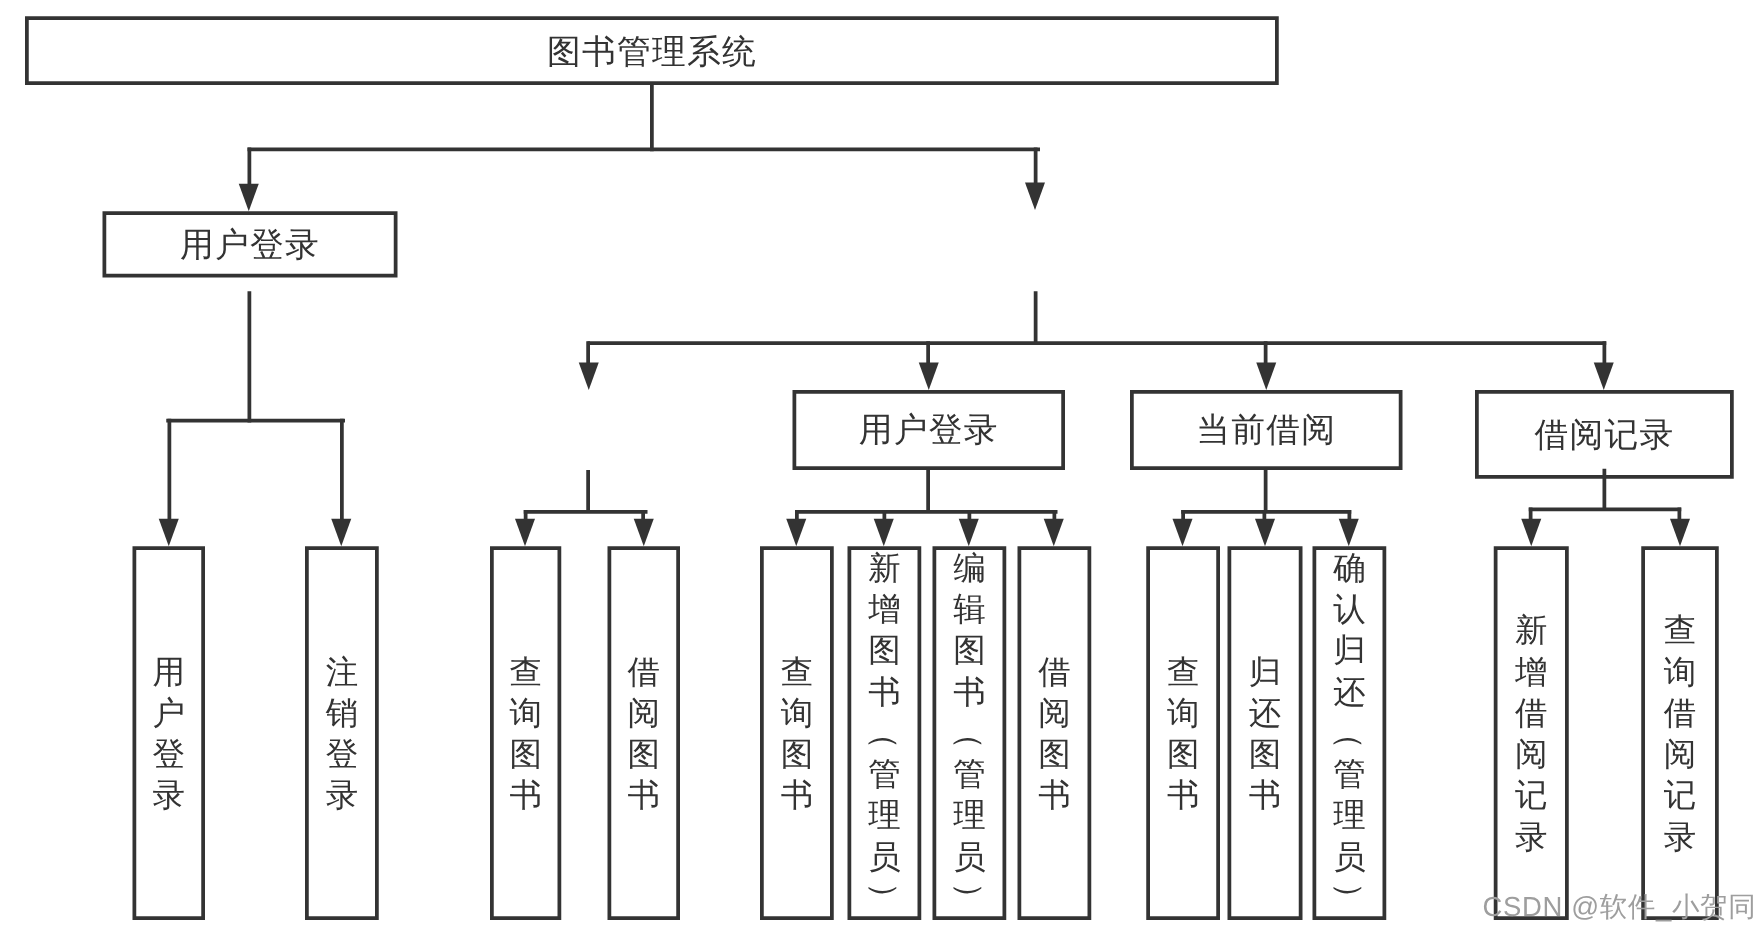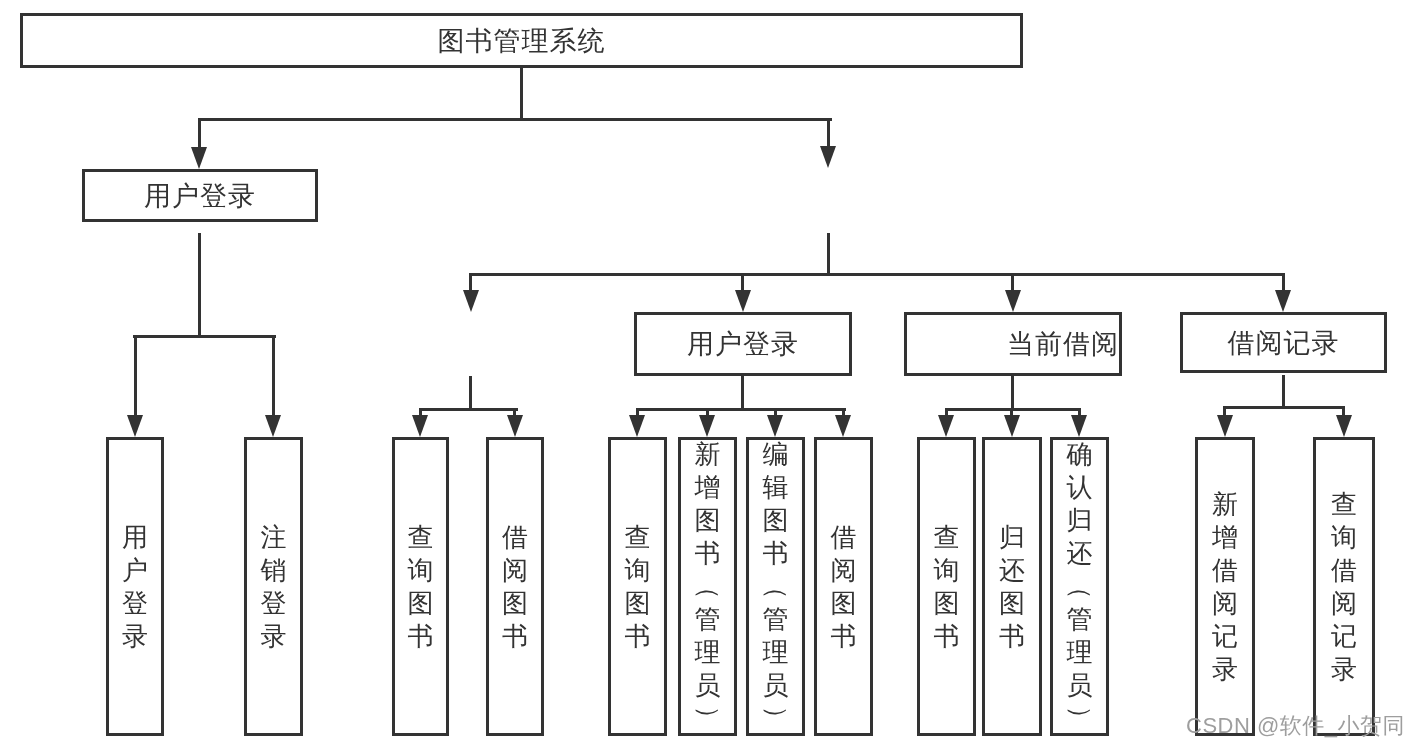--- a/index.html
+++ b/index.html
@@ -46,25 +46,25 @@
   <div class="box" style="left:82px;top:169px;width:236px;height:53px;">
     <span class="hlabel">用户登录</span>
   </div>
 
 
 
   <div class="box" style="left:634px;top:312px;width:218px;height:64px;">
     <span class="hlabel">用户登录</span>
   </div>
 
-  <div class="box" style="left:904px;top:312px;width:218px;height:64px;justify-content:flex-end;">
+  <div class="box" style="left:904px;top:312px;width:218px;height:64px;">
     <span class="hlabel">当前借阅</span>
   </div>
 
-  <div class="box" style="left:1180px;top:312px;width:207px;height:61px;">
+  <div class="box" style="left:1180px;top:312px;width:207px;height:71px;">
     <span class="hlabel">借阅记录</span>
   </div>
 
   <div class="leaf" style="left:106px;width:58px;">
     <div class="vlabel">
         <span>用</span>
         <span>户</span>
         <span>登</span>
         <span>录</span>
       </div>

